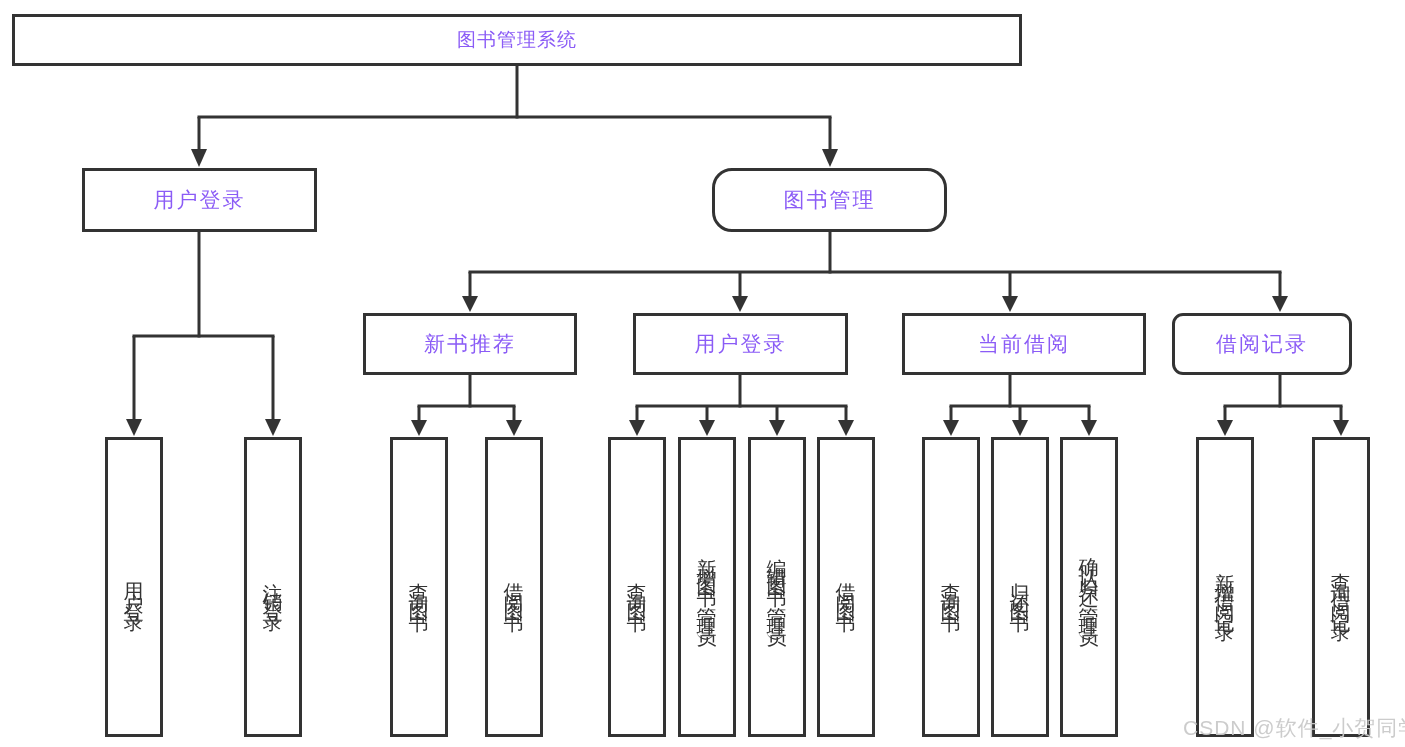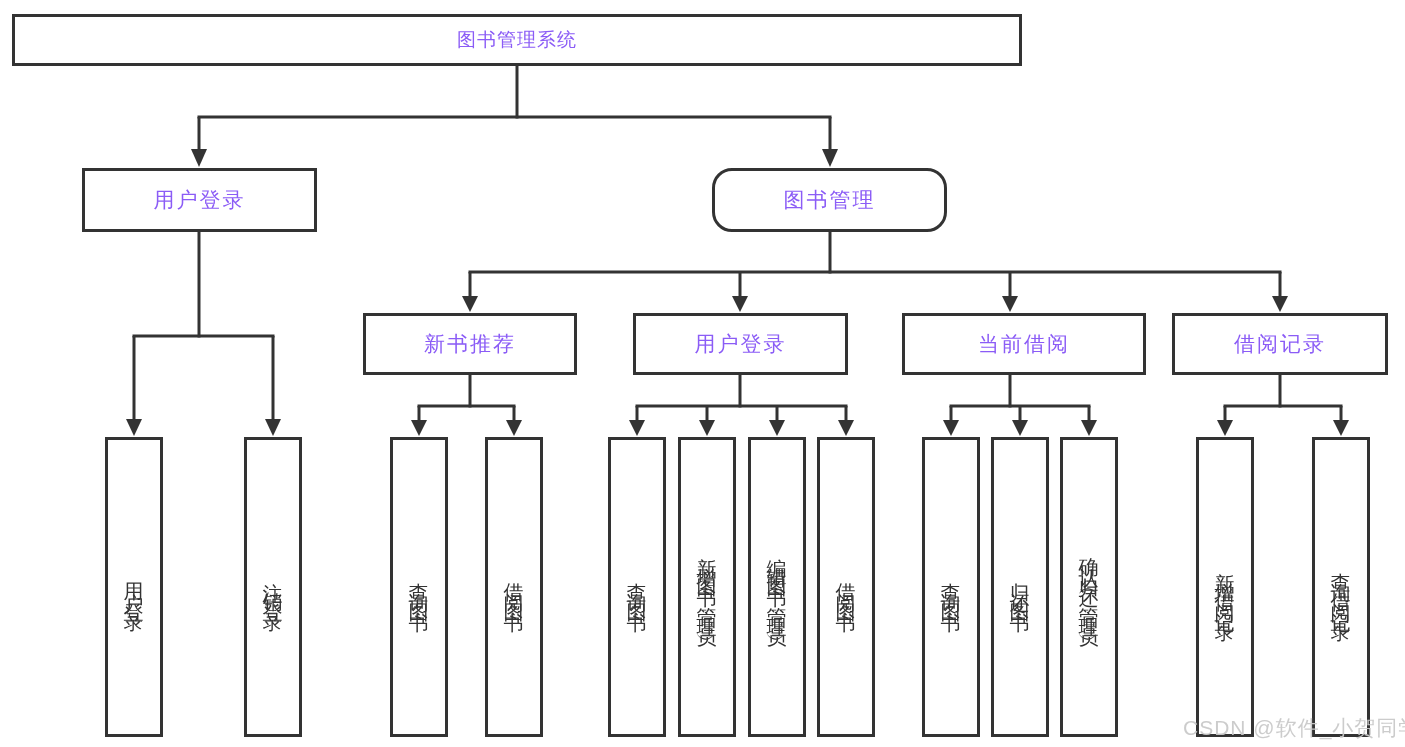--- a/index.html
+++ b/index.html
@@ -151,21 +151,21 @@
 
   <div class="node" style="left:363px; top:313px; width:214px; height:62px;">
     <span class="node-label">新书推荐</span>
   </div>
   <div class="node" style="left:633px; top:313px; width:215px; height:62px;">
     <span class="node-label">用户登录</span>
   </div>
   <div class="node" style="left:902px; top:313px; width:244px; height:62px;">
     <span class="node-label">当前借阅</span>
   </div>
-  <div class="node" style="left:1172px; top:313px; width:216px; height:62px;">
+  <div class="node" style="left:1172px; top:313px; width:180px; height:62px;border-radius:11px;">
     <span class="node-label">借阅记录</span>
   </div>
 
   <div class="node leaf" style="left:105px; top:437px; width:58px; height:300px;">
     <span class="leaf-label">用户登录</span>
   </div>
   <div class="node leaf" style="left:244px; top:437px; width:58px; height:300px;">
     <span class="leaf-label">注销登录</span>
   </div>
 

